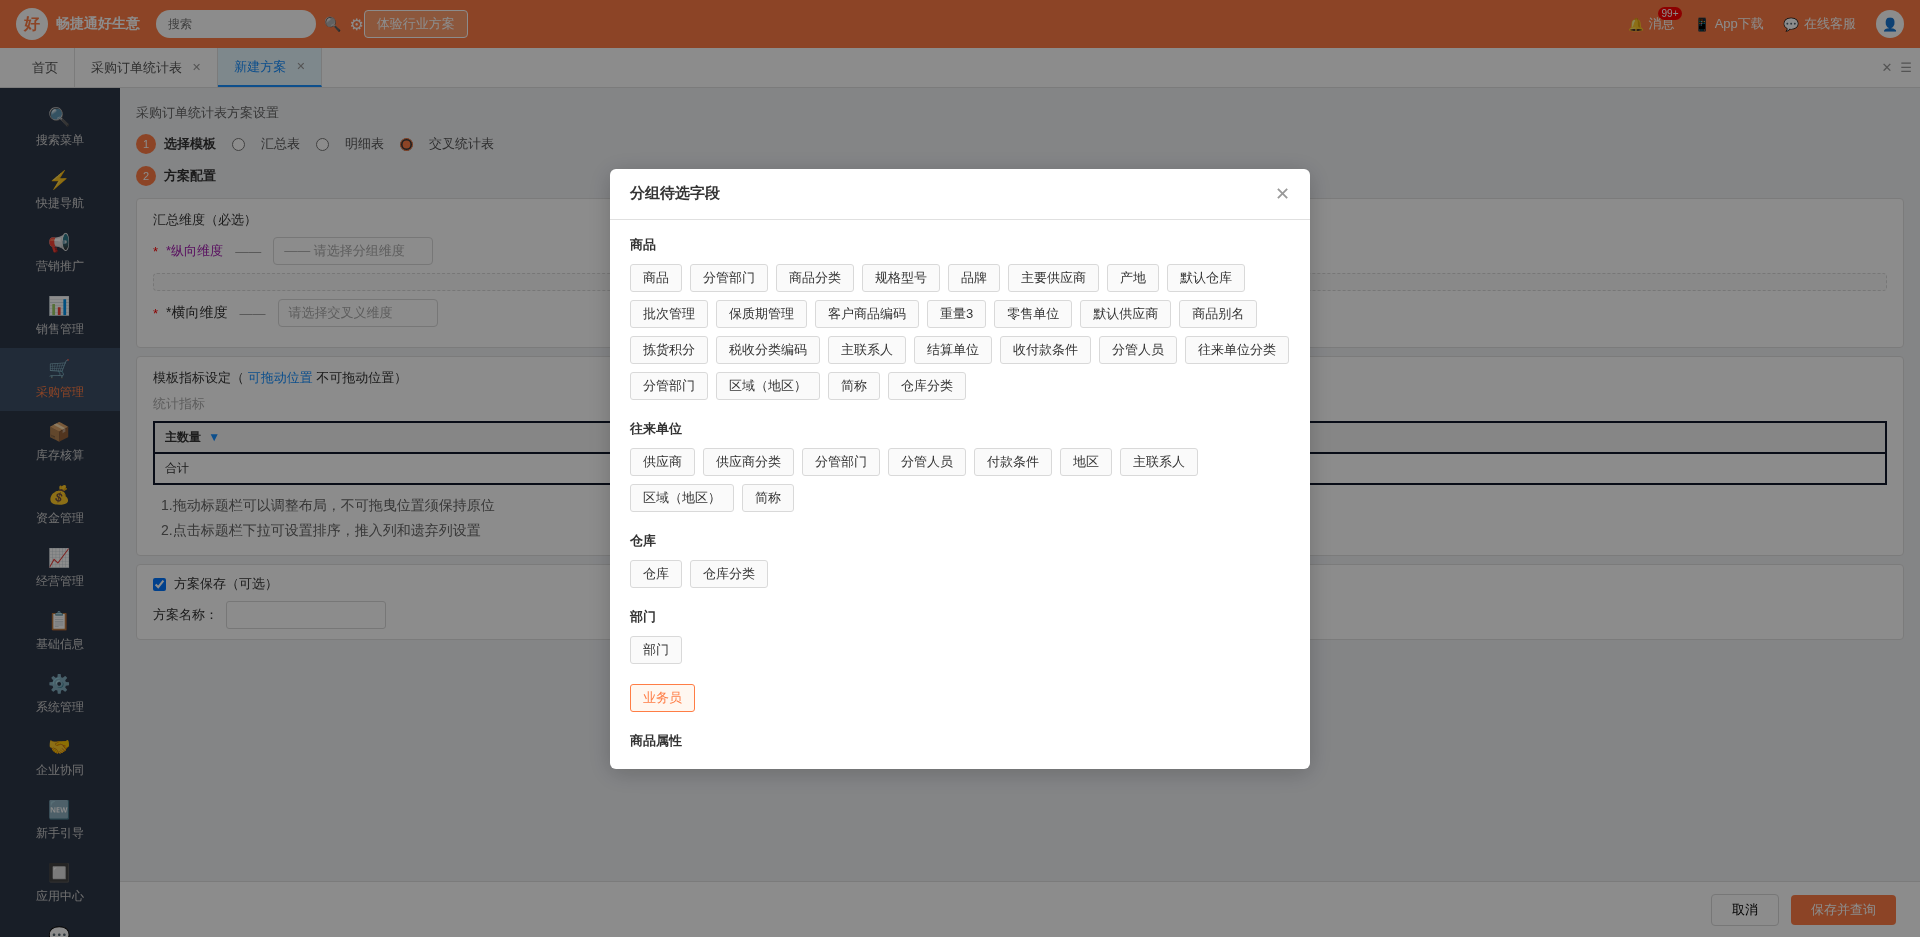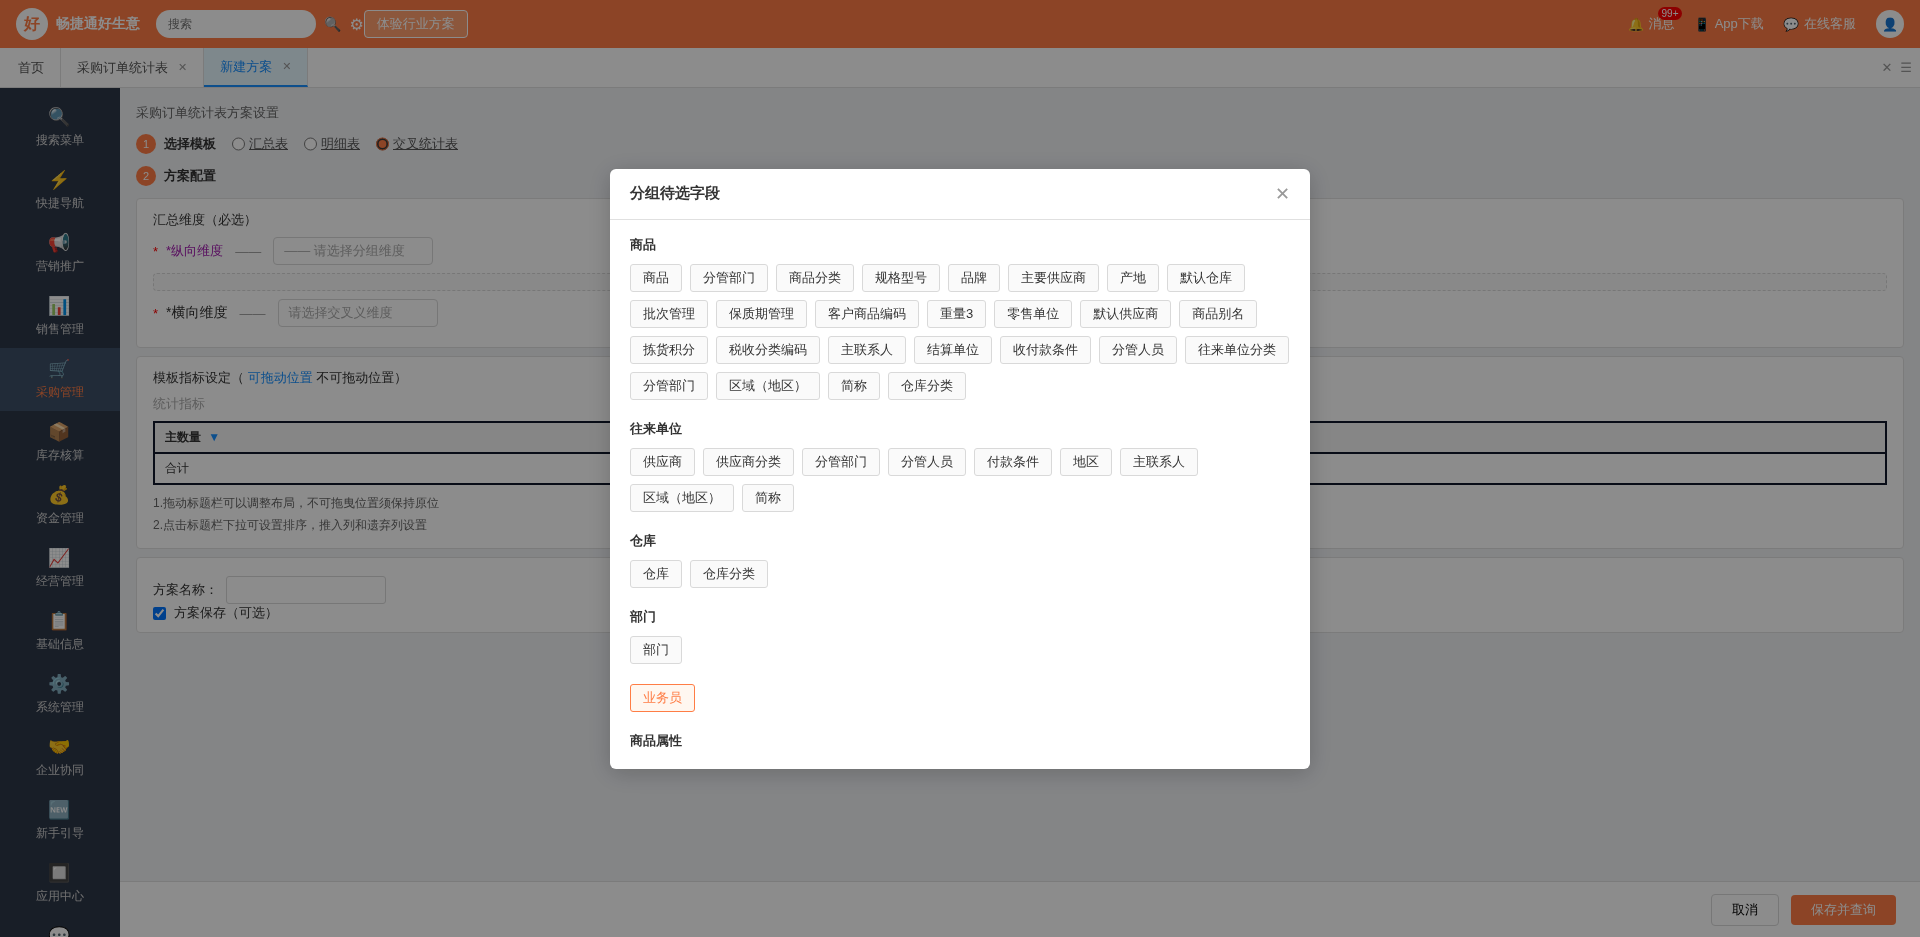--- a/index.html
+++ b/index.html
@@ -86,21 +86,21 @@
       font-size: 13px;
     }
 
     
     .tabs-bar {
       height: 40px;
       background: #fff;
       display: flex;
       align-items: stretch;
       border-bottom: 1px solid #e0e0e0;
-      padding-left: 2px;
+      padding-left: 16px;
       position: relative;
     }
     .tab-item {
       display: flex;
       align-items: center;
       padding: 0 16px;
       font-size: 13px;
       cursor: pointer;
       border-right: 1px solid #e0e0e0;
       gap: 6px;
@@ -180,21 +180,21 @@
       color: white;
       display: flex;
       align-items: center;
       justify-content: center;
       font-size: 11px;
       margin-right: 8px;
       flex-shrink: 0;
     }
     .step-label { font-size: 13px; color: #333; font-weight: bold; }
     .radio-group { display: flex; gap: 16px; margin-left: 16px; align-items: center; }
-    .radio-item { display: flex; gap: 4px; font-size: 13px; color: #555; cursor: pointer; text-decoration: underline; }
+    .radio-item { display: flex; align-items: center; gap: 16px; font-size: 13px; color: #555; cursor: pointer; }
     .radio-item input[type=radio] { accent-color: #ff7d45; }
 
     
     .config-section {
       background: white;
       border: 1px solid #e0e0e0;
       border-radius: 4px;
       padding: 12px 16px;
       margin-bottom: 8px;
     }
@@ -342,21 +342,21 @@
       border-color: #1890ff;
       color: #1890ff;
       background: #e6f7ff;
     }
 
     
     .modal-body::-webkit-scrollbar { width: 6px; }
     .modal-body::-webkit-scrollbar-thumb { background: #ccc; border-radius: 3px; }
 
     
-    .bottom-hint { font-size: 12px; color: #666; margin-top: 8px; line-height: 1.8; }
+    .bottom-hint { font-size: 14px; color: #666; margin-top: 8px; line-height: 1.8; margin-left: 8px; }
   </style>
 </head>
 <body>
 
 <div class="top-header">
   <div class="logo-area">
     <div class="logo-icon">好</div>
     <span>畅捷通好生意</span>
   </div>
   <div class="header-search">
@@ -542,27 +542,27 @@
           </tr>
         </tbody>
       </table>
       <div class="bottom-hint">
         <div>1.拖动标题栏可以调整布局，不可拖曳位置须保持原位</div>
         <div>2.点击标题栏下拉可设置排序，推入列和遗弃列设置</div>
       </div>
     </div>
 
     <div class="bottom-section">
+      <div style="display:flex;align-items:center;gap:8px;">
+        <input type="checkbox" checked="" style="">
+        <span style="font-size:13px;">方案保存（可选）</span>
+      </div>
       <div style="display:flex;align-items:center;gap:8px;margin-top:8px;">
         <span style="font-size:13px;color:#333;">方案名称：</span>
         <input type="text" style="width: 160px; height: 28px; border: 1px solid rgb(217, 217, 217); border-radius: 3px; padding: 0px 8px; font-size: 13px;" placeholder="">
-      </div>
-      <div style="display:flex;align-items:center;gap:8px;">
-        <input type="checkbox" checked="" style="">
-        <span style="font-size:13px;">方案保存（可选）</span>
       </div>
     </div>
 
     <div style="height:70px;"></div>
   </div>
 </div>
 
 <div class="footer-bar">
   <button class="btn-cancel">取消</button>
   <button class="btn-save">保存并查询</button>

